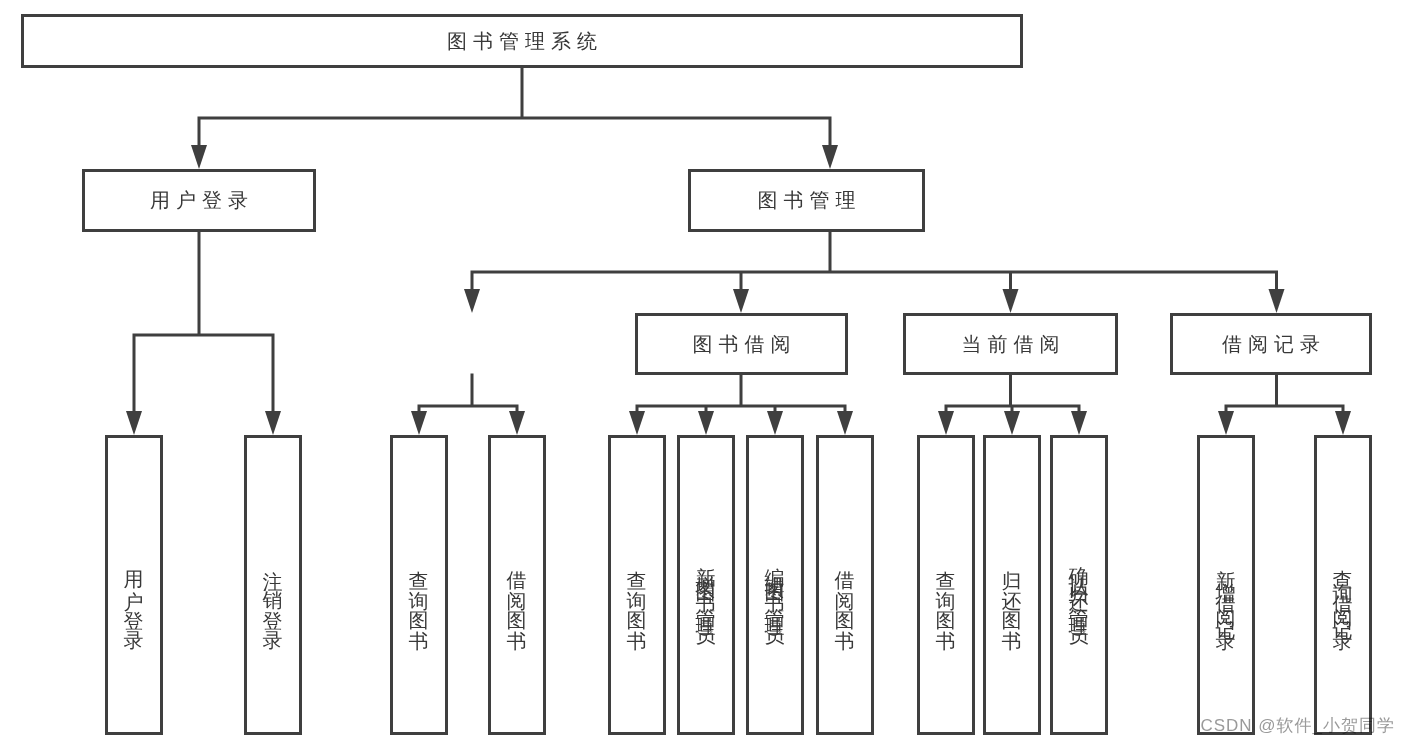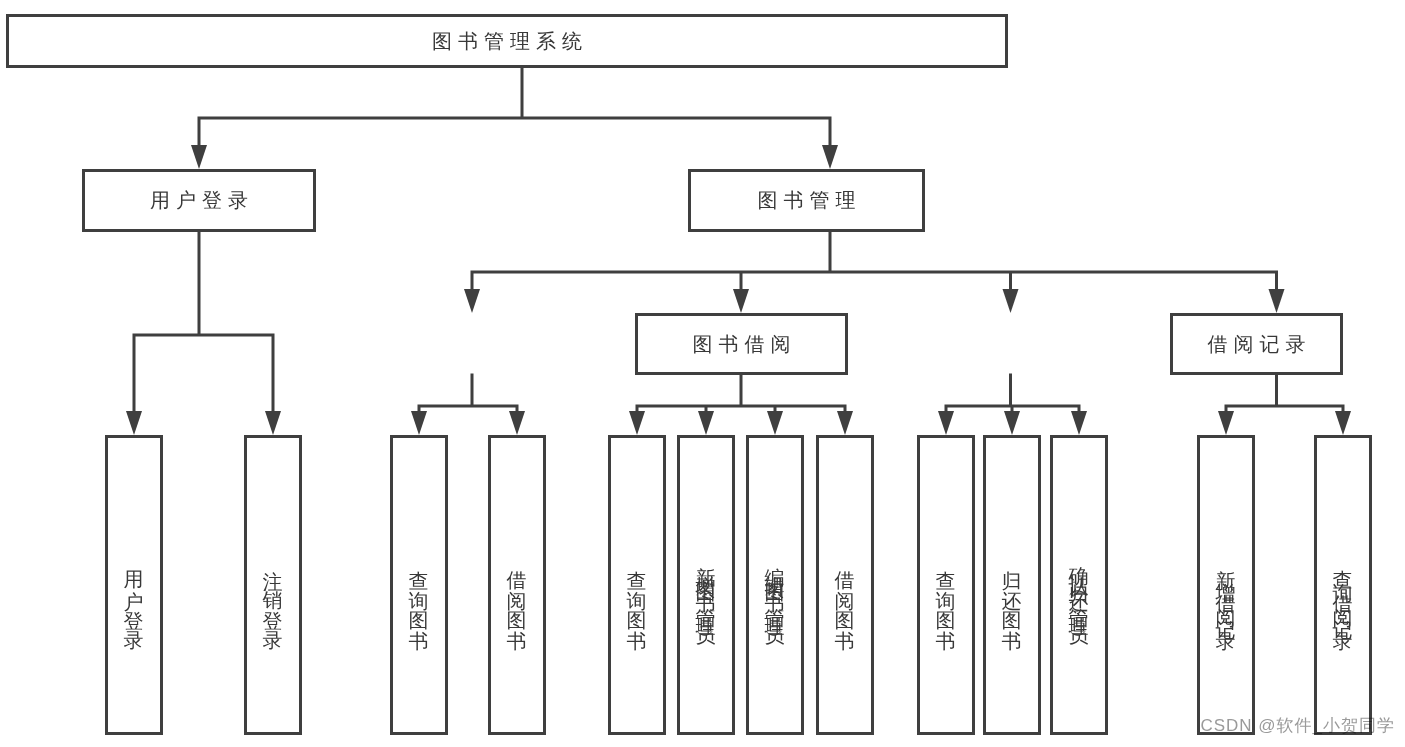--- a/index.html
+++ b/index.html
@@ -38,27 +38,27 @@
     text-orientation: mixed;
     font-size: 20px;
     line-height: 1;
     white-space: nowrap;
   }
   .sp4 { letter-spacing: 1.0em; margin-bottom: -1.0em; }
   .sp6 { letter-spacing: 0.62em; margin-bottom: -0.62em; }
   .sp9 { letter-spacing: 0.42em; margin-bottom: -0.42em; }
 
   
-  #node-root            { left: 6px;   top: 14px;  width: 1002px; height: 54px; }
+  #node-root            { left: 21px;   top: 14px;  width: 1002px; height: 54px; }
   #node-user-login      { left: 82px;   top: 169px; width: 234px;  height: 63px; }
   #node-book-mgmt       { left: 688px;  top: 169px; width: 237px;  height: 63px; }
   #node-new-book-rec    { left: 364px;  top: 313px; width: 216px;  height: 62px; }
   #node-book-borrow     { left: 635px;  top: 313px; width: 213px;  height: 62px; }
   #node-current-borrow  { left: 903px;  top: 313px; width: 215px;  height: 62px; }
-  #node-borrow-records  { left: 1170px; top: 313px; width: 173px;  height: 62px; }
+  #node-borrow-records  { left: 1170px; top: 313px; width: 202px;  height: 62px; }
 
   .leaf { top: 435px; width: 58px; height: 300px; }
   #leaf-user-login  { left: 105px;  }
   #leaf-logout      { left: 244px;  }
   #leaf-nb-query    { left: 390px;  }
   #leaf-nb-borrow   { left: 488px;  }
   #leaf-bb-query    { left: 608px;  }
   #leaf-bb-add      { left: 677px;  }
   #leaf-bb-edit     { left: 746px;  }
   #leaf-bb-borrow   { left: 816px;  }
@@ -127,20 +127,21 @@
       <polygon points="1335,411 1351,411 1343,435"></polygon>
     </g>
   </svg>
 
   <div class="node hnode" id="node-root">图书管理系统</div>
 
   <div class="node hnode" id="node-user-login">用户登录</div>
   <div class="node hnode" id="node-book-mgmt">图书管理</div>
 
   <div class="node hnode" id="node-book-borrow">图书借阅</div>
+  <div class="node hnode" id="node-current-borrow">当前借阅</div>
   <div class="node hnode" id="node-borrow-records">借阅记录</div>
 
   <div class="node leaf" id="leaf-user-login">
       <span class="sp4">用户登录</span>
     </div>
   <div class="node leaf" id="leaf-logout">
       <span class="sp4">注销登录</span>
     </div>
 
   <div class="node leaf" id="leaf-nb-query">

